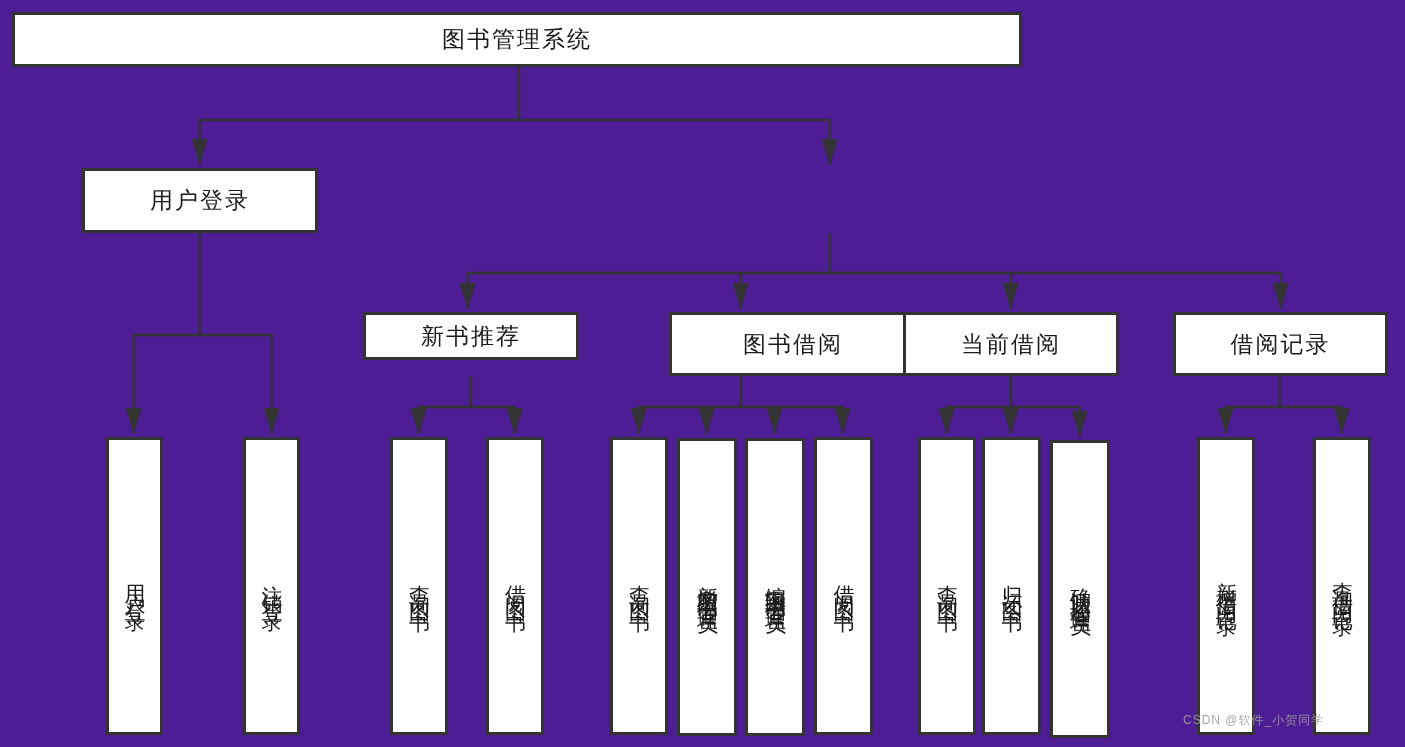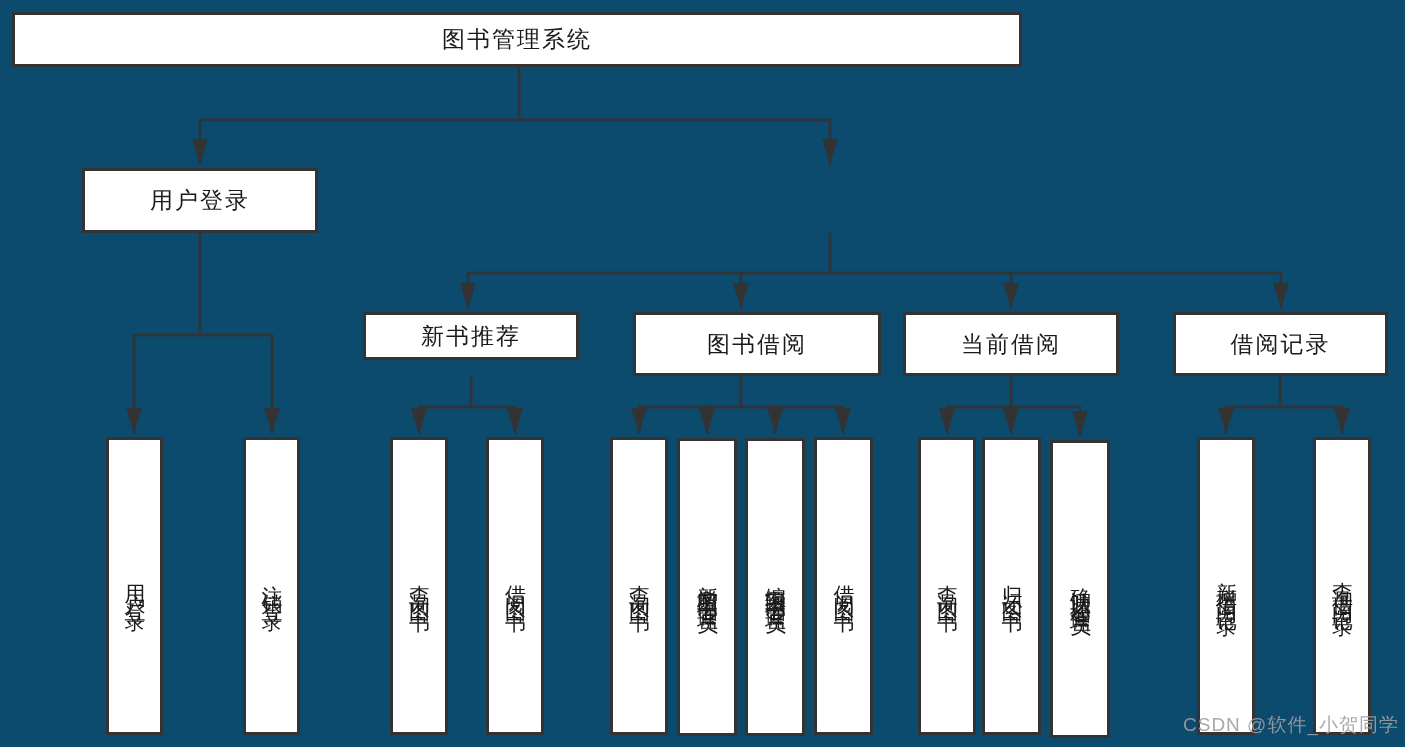--- a/index.html
+++ b/index.html
@@ -4,21 +4,21 @@
 <style>
   * { margin:0; padding:0; box-sizing:border-box; }
   html,body { background:#ffffff; }
   body {
     font-family:"Liberation Sans","DejaVu Sans",sans-serif;
     color:#1a1a1a;
   }
   .canvas {
     position:relative;
     width:1405px; height:747px;
-    background:#0c4a6e;
+    background:#4c1d95;
     overflow:hidden;
   }
   .connectors {
     position:absolute; left:0; top:0;
     width:1405px; height:747px;
     pointer-events:none;
   }
   .node {
     position:absolute;
     background:#ffffff;
@@ -33,21 +33,21 @@
     writing-mode:vertical-rl;
     text-orientation:mixed;
     font-size:21px;
     letter-spacing:9px;
     line-height:1.18;
     white-space:nowrap;
   }
   .watermark {
     position:absolute;
     left:1183px; top:712px;
-    font-size:19px;
+    font-size:12px;
     color:#9e9e9e;
     letter-spacing:1px;
     opacity:0.9;
     z-index:5;
     text-align:right;
   }
 </style>
 </head>
 <body>
 
@@ -107,21 +107,21 @@
     <span>图书管理系统</span>
   </div>
 
   <div class="node hbox" style="left:82px; top:168px; width:236px; height:65px;">
     <span>用户登录</span>
   </div>
 
   <div class="node hbox" style="left:363px; top:312px; width:216px; height:48px;">
     <span>新书推荐</span>
   </div>
-  <div class="node hbox" style="left:633px; top:312px; width:248px; height:64px;">
+  <div class="node hbox" style="left:669px; top:312px; width:248px; height:64px;">
     <span>图书借阅</span>
   </div>
   <div class="node hbox" style="left:903px; top:312px; width:216px; height:64px;">
     <span>当前借阅</span>
   </div>
   <div class="node hbox" style="left:1173px; top:312px; width:215px; height:64px;">
     <span>借阅记录</span>
   </div>
 
   <div class="node" style="left:106px; top:437px; width:57px; height:298px;">

